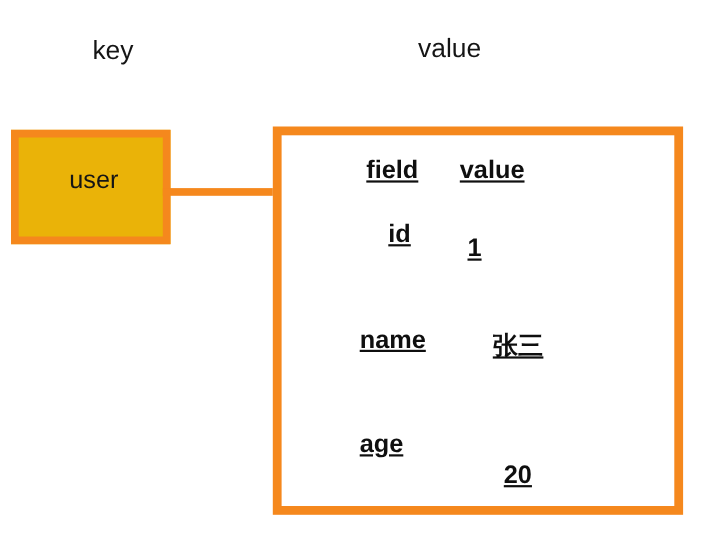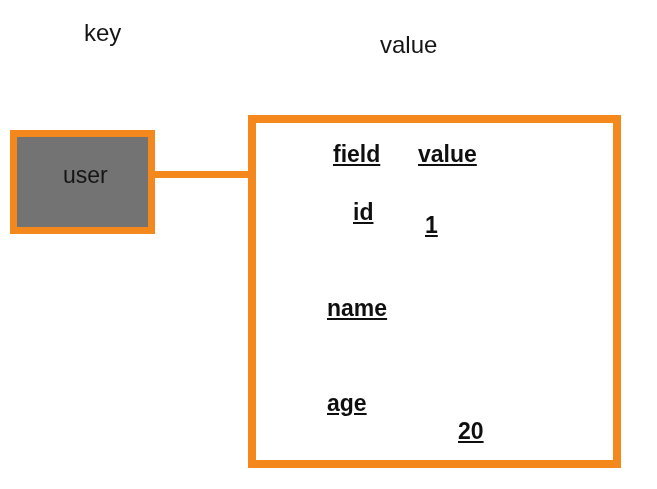--- a/index.html
+++ b/index.html
@@ -18,32 +18,32 @@
   }
   .abs { position: absolute; }
 
   
   .col-label {
     font-size: 24px;
     font-weight: 400;
     color: #151515;
     white-space: nowrap;
   }
-  .key-label   { left: 84px;  top: 19px; }
+  .key-label   { left: 84px;  top: 33px; }
   .value-label { left: 380px; top: 31px; }
 
   
   .key-box {
     left: 10px;
-    top: 130px;
+    top: 118px;
     width: 145px;
     height: 104px;
     border: 7px solid #f5881d;
     box-sizing: border-box;
-    background: #737373;
+    background: #eab308;
     text-align: right;
   }
   .key-box-label {
     position: absolute;
     left: 46px;
     top: 25px;
     font-size: 23px;
     font-weight: 400;
     color: #151515;
     white-space: nowrap;
@@ -106,18 +106,19 @@
 
   <div class="abs value-box">
 
     <span class="cell hdr hdr-field">field</span>
     <span class="cell hdr hdr-value">value</span>
 
     <span class="cell row0-field">id</span>
     <span class="cell row0-value">1</span>
 
     <span class="cell row1-field">name</span>
+    <span class="cell row1-value">张三</span>
 
     <span class="cell row2-field">age</span>
     <span class="cell row2-value">20</span>
   </div>
 
 </div>
 
 </body></html>

